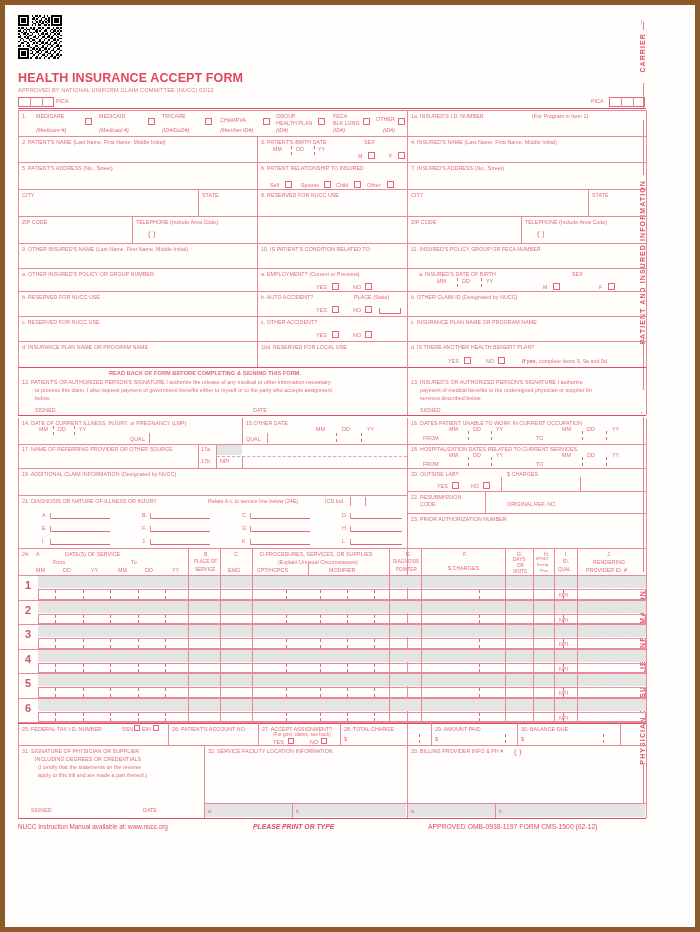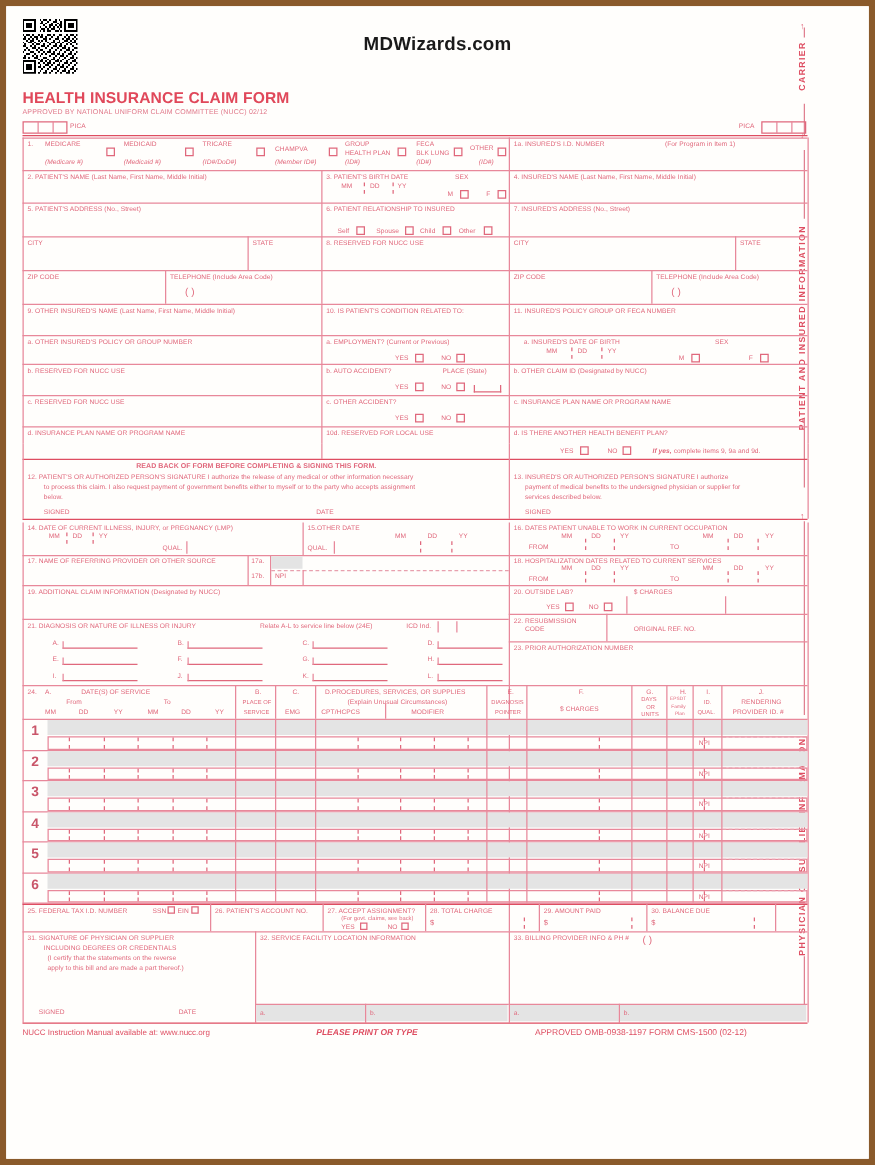--- a/index.html
+++ b/index.html
@@ -296,22 +296,21 @@
         <rect x="8" y="28" width="1" height="1"></rect>
           <rect x="11" y="28" width="2" height="1"></rect>
           <rect x="14" y="28" width="1" height="1"></rect>
           <rect x="17" y="28" width="1" height="1"></rect>
           <rect x="20" y="28" width="1" height="1"></rect>
           <rect x="23" y="28" width="2" height="1"></rect>
           <rect x="26" y="28" width="1" height="1"></rect>
       </g>
     </svg>
 
-    <div class="brand">MDWizards.com</div>
-    <div class="title">HEALTH INSURANCE CLAIM FORM</div>
+    <div class="title">HEALTH INSURANCE ACCEPT FORM</div>
     <div class="subtitle">APPROVED BY NATIONAL UNIFORM CLAIM COMMITTEE (NUCC) 02/12</div>
 
     <div class="vcap" style="left:634px; top:28px;">CARRIER</div>
     <div class="vline" style="left:638px; top:17px; height:8px;"></div>
     <div class="vline" style="left:638px; top:78px; height:25px;"></div>
     <div class="lbl" style="left:635px; top:13px; font-size:7px;">↑</div>
     <div class="lbl" style="left:635px; top:100px; font-size:7px;">↓</div>
 
     <div class="vcap" style="left:634px; top:175px;">PATIENT AND INSURED INFORMATION</div>
     <div class="vline" style="left:638px; top:115px; height:55px;"></div>

